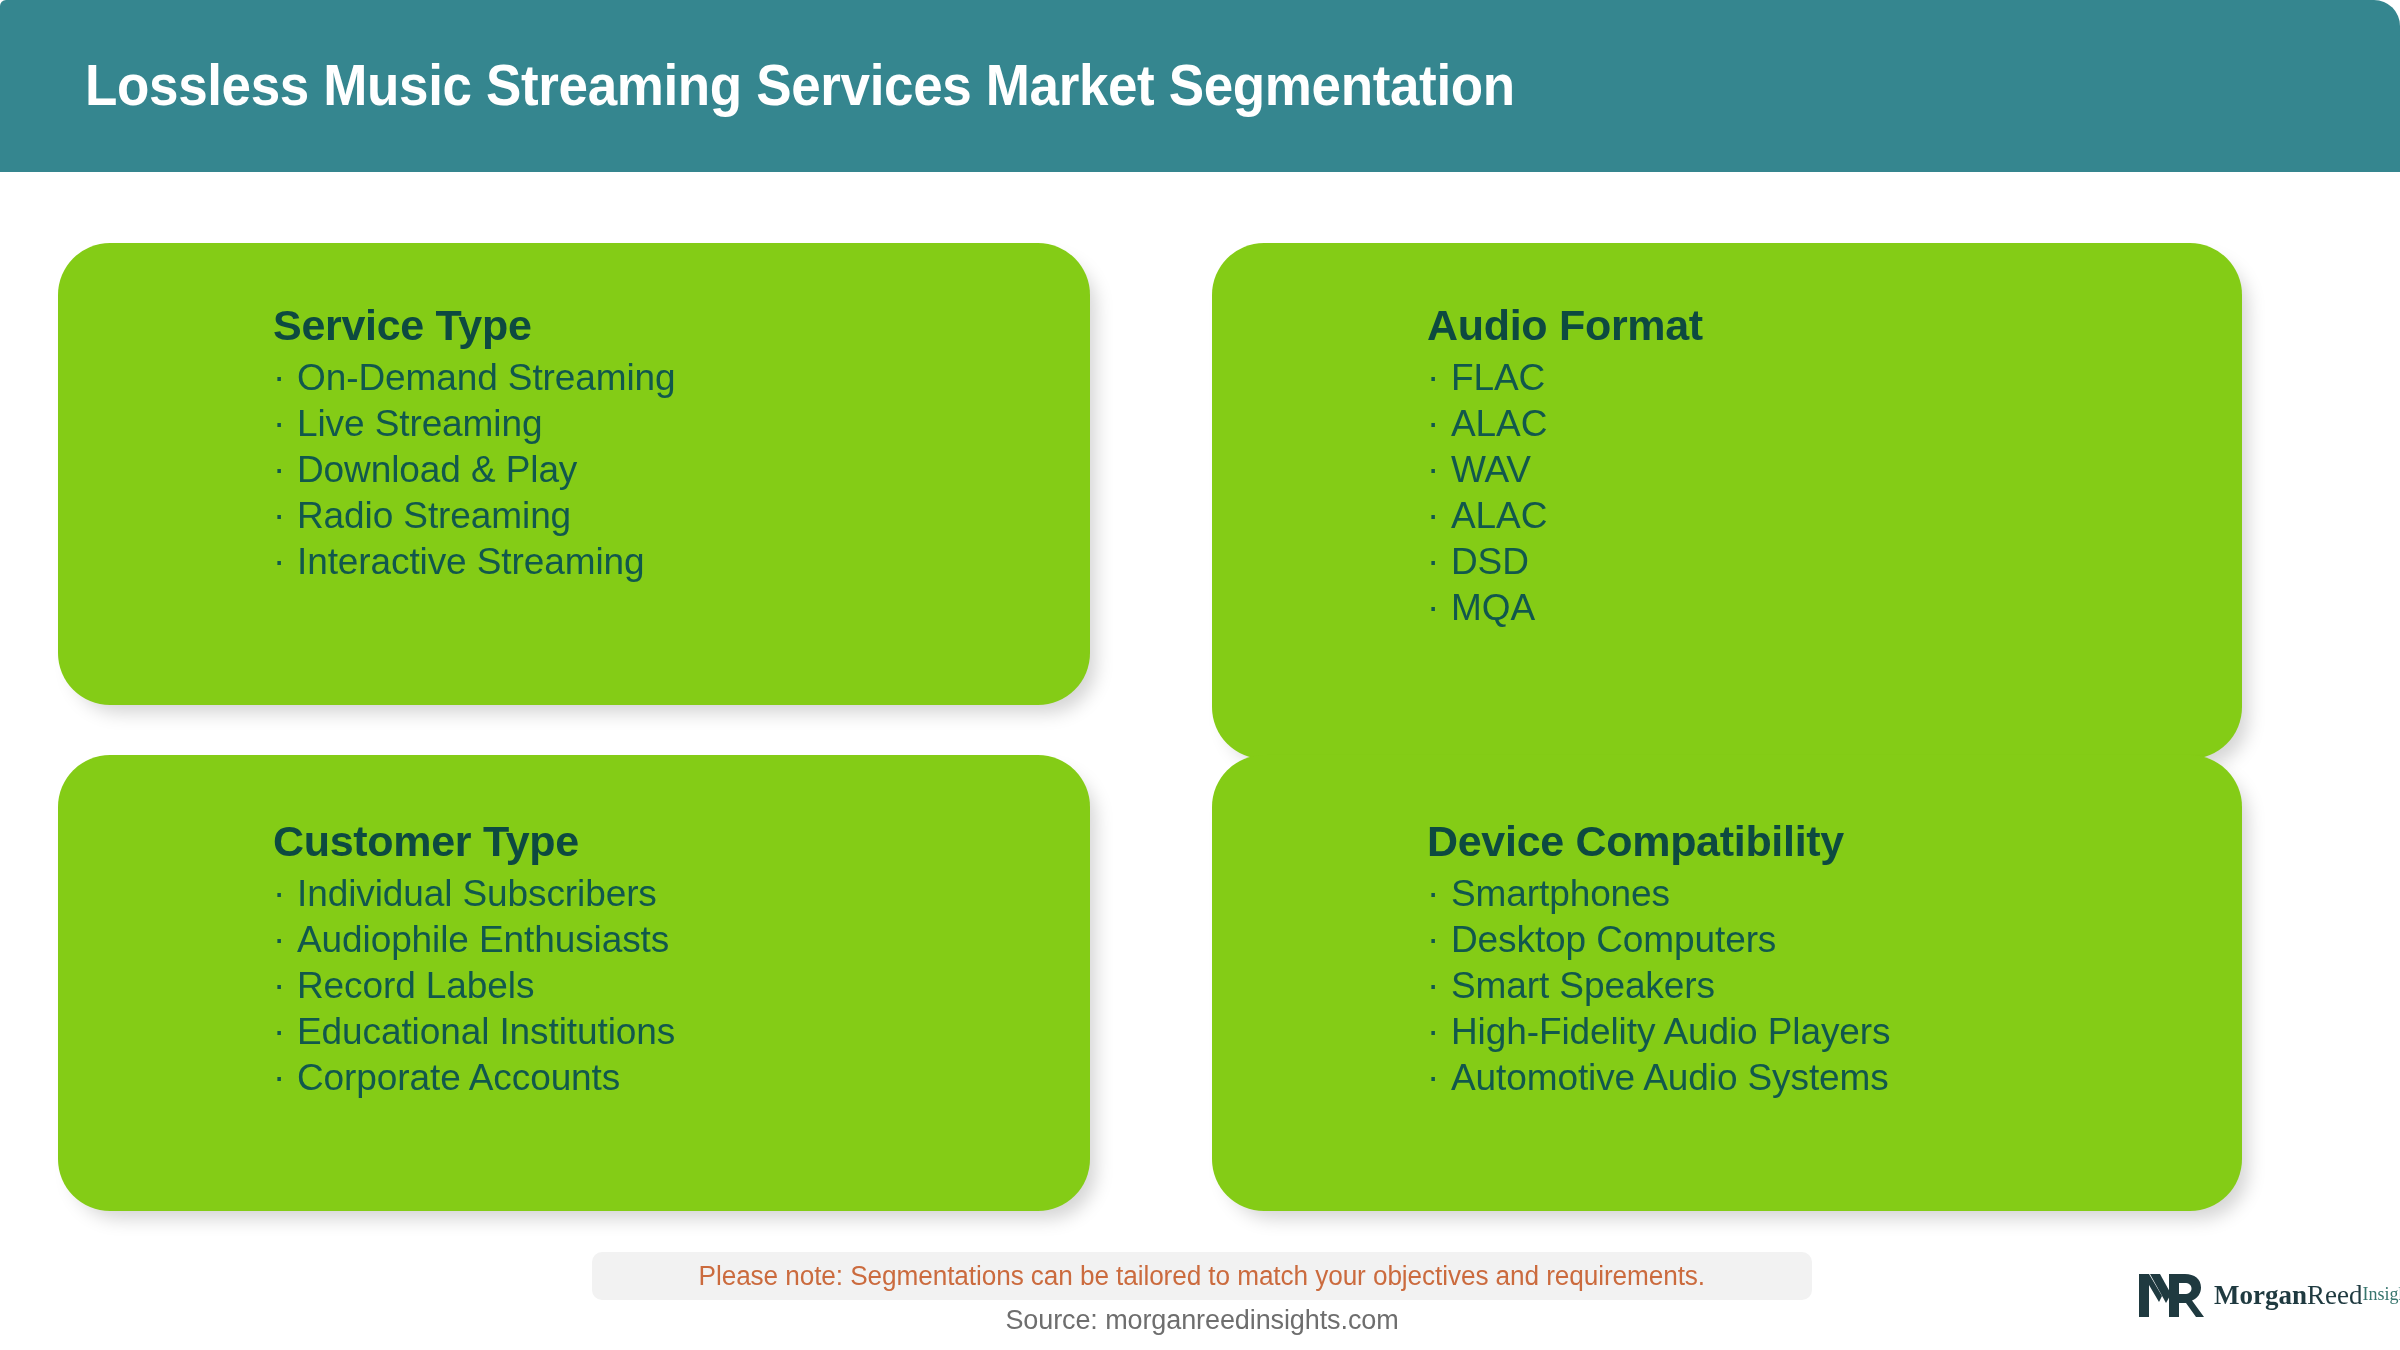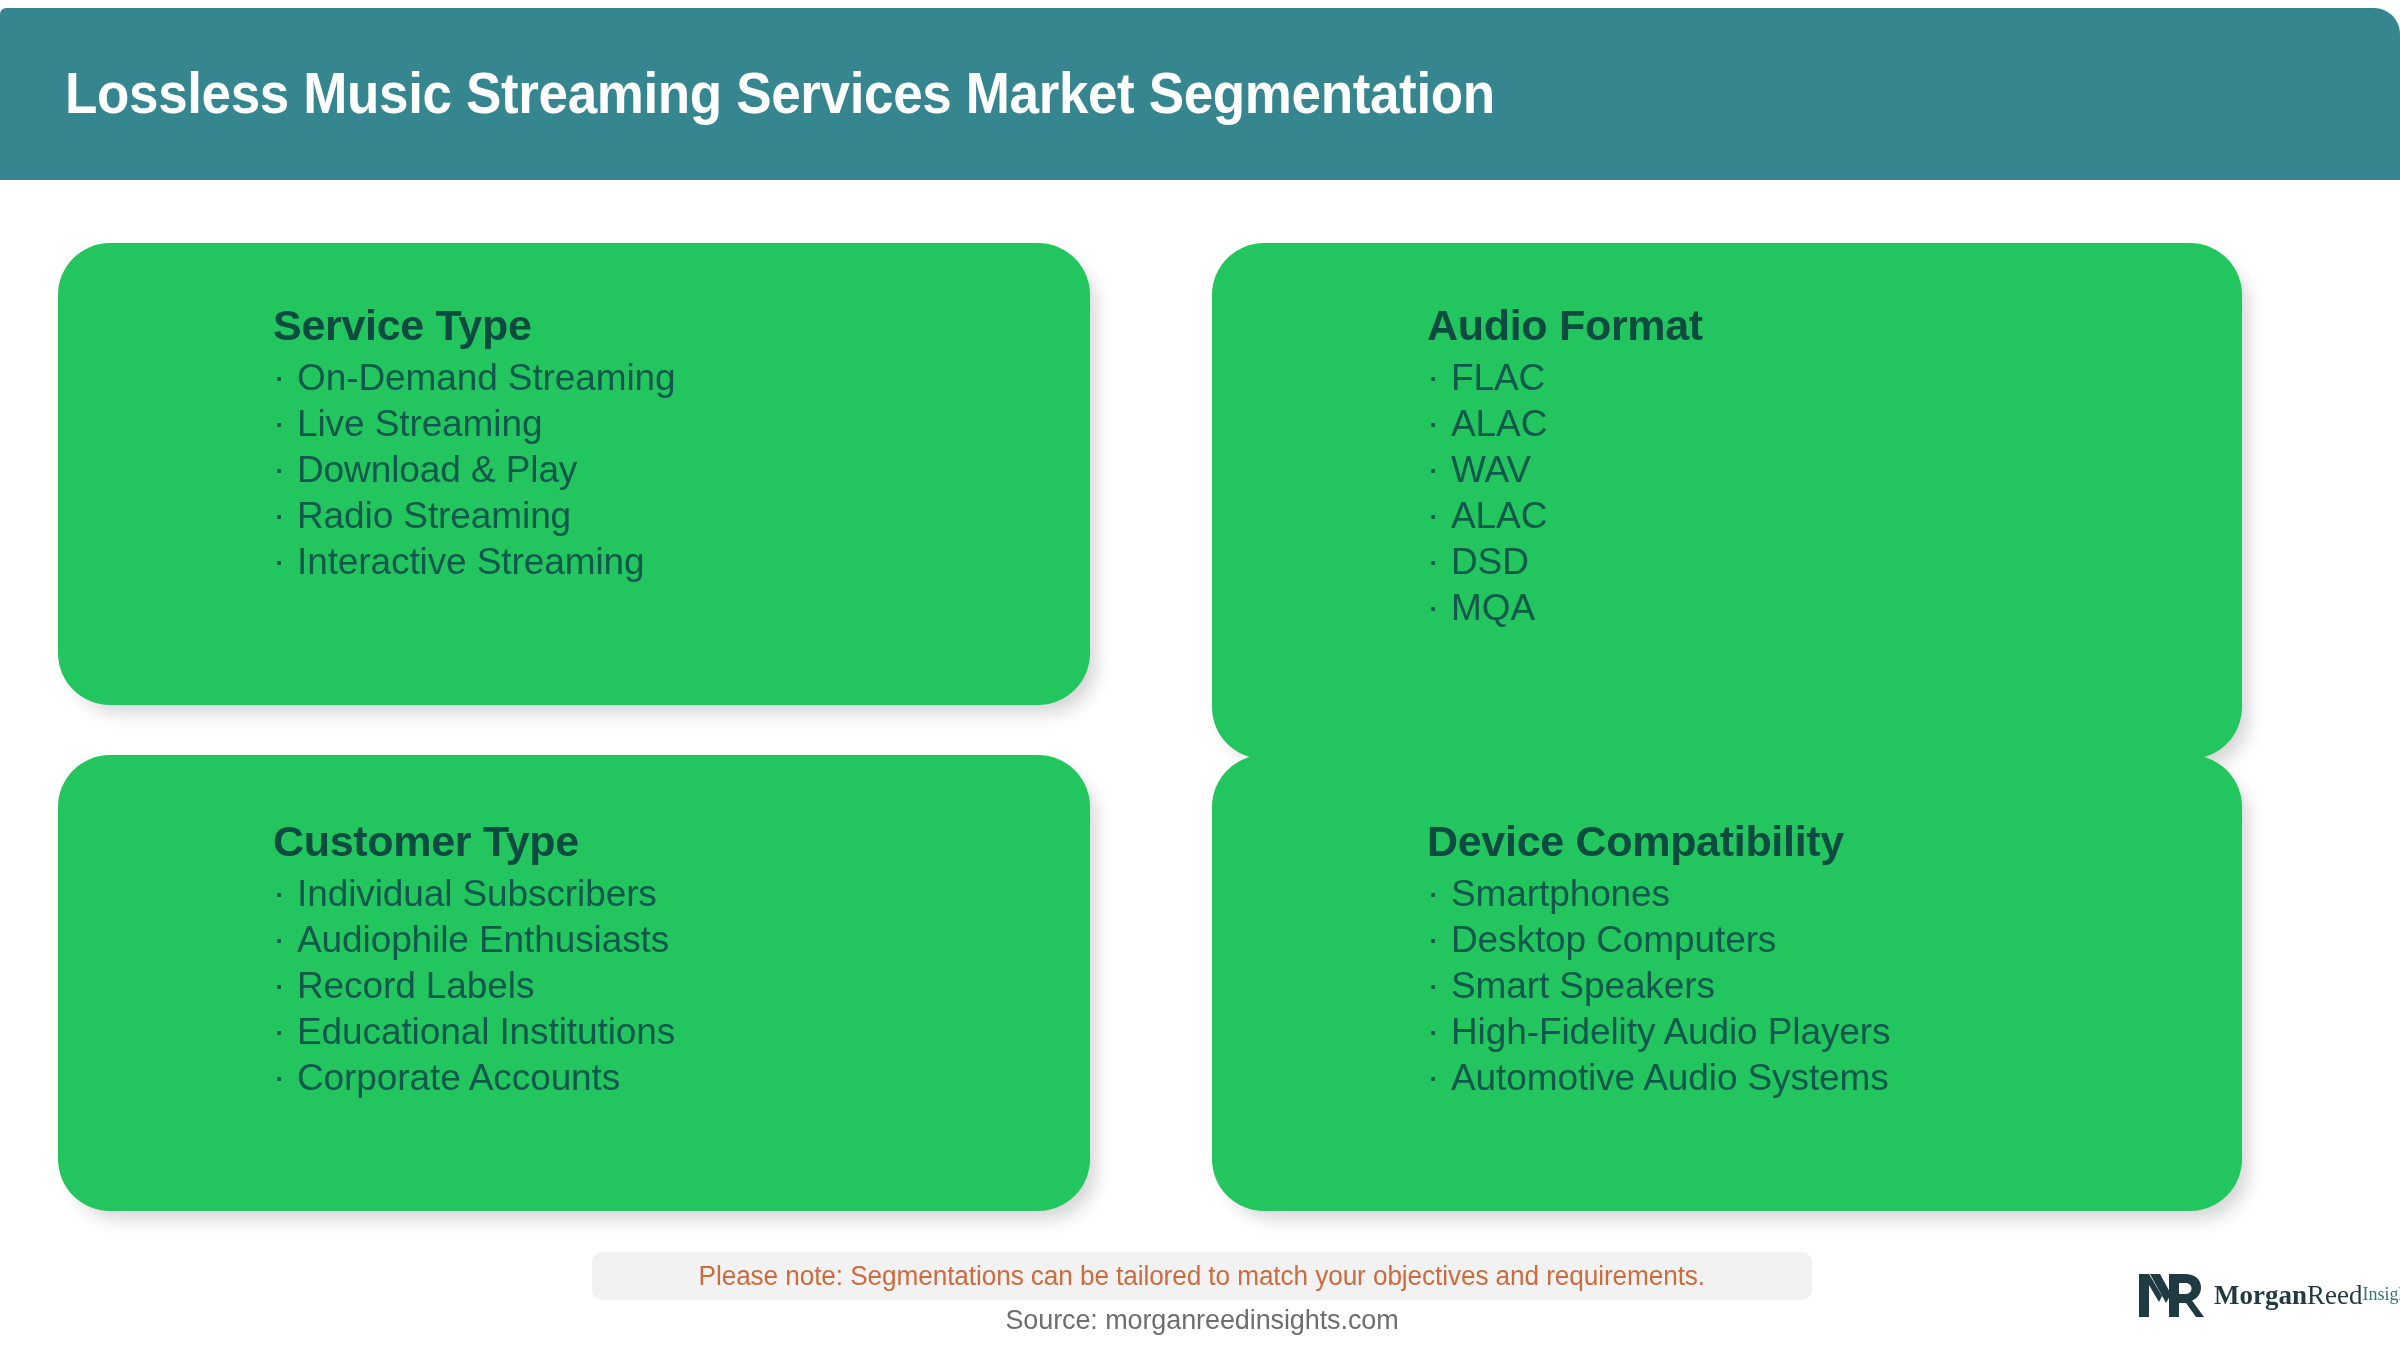--- a/index.html
+++ b/index.html
@@ -20,30 +20,30 @@
     width: 2400px;
     height: 1350px;
     background: #ffffff;
     box-sizing: border-box;
   }
 
   
   .header {
     position: absolute;
     left: 0;
-    top: 8px;
+    top: 0;
     width: 2400px;
     height: 172px;
     background: #35868f;
     border-top-right-radius: 26px;
     border-top-left-radius: 6px;
     display: flex;
     align-items: center;
     box-sizing: border-box;
-    padding-left: 65px;
+    padding-left: 85px;
   }
   .header-title {
     color: #ffffff;
     font-family: "Liberation Sans Narrow", "Liberation Sans", sans-serif;
     font-size: 57px;
     font-weight: bold;
     letter-spacing: -0.4px;
     line-height: 1.05;
     white-space: nowrap;
     transform: scaleX(0.93);
@@ -54,21 +54,21 @@
   .cards {
     position: absolute;
     left: 58px;
     top: 243px;
     width: 2184px;
     height: 968px;
   }
 
   .card {
     position: absolute;
-    background: #22c55e;
+    background: #84cc16;
     border-radius: 52px;
     box-shadow: 10px 12px 18px -4px rgba(0, 0, 0, 0.17);
     box-sizing: border-box;
     overflow: hidden;
   }
   .card.c1 { left: 0px;    top: 0px;   width: 1032px; height: 462px; }
   .card.c2 { left: 1154px; top: 0px;   width: 1030px; height: 516px; }
   .card.c3 { left: 0px;    top: 512px; width: 1032px; height: 456px; }
   .card.c4 { left: 1154px; top: 512px; width: 1030px; height: 456px; }
 

